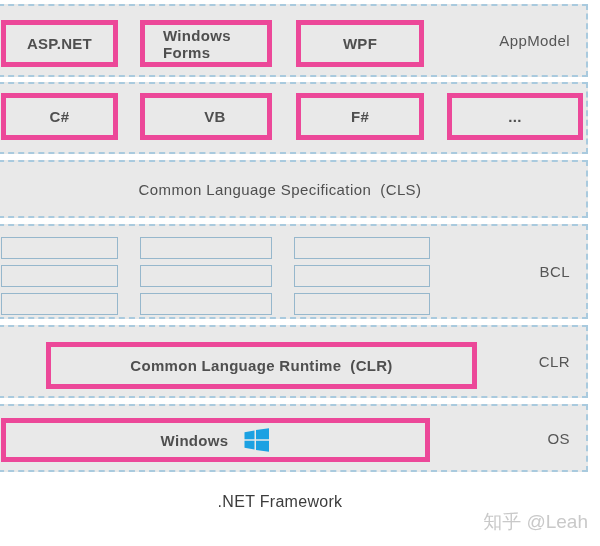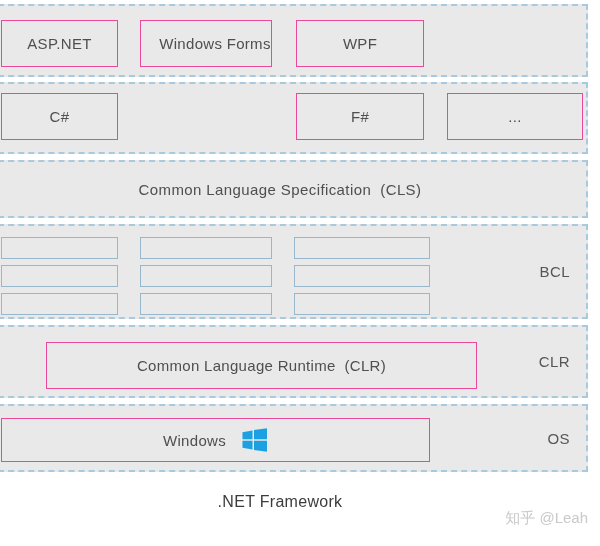--- a/index.html
+++ b/index.html
@@ -17,24 +17,24 @@
   }
   #row-appmodel  { top:4px;   height:73px; }
   #row-languages { top:82px;  height:72px; }
   #row-cls       { top:160px; height:58px; }
   #row-bcl       { top:224px; height:95px; }
   #row-clr       { top:325px; height:73px; }
   #row-os        { top:404px; height:68px; }
 
   .box {
     position:absolute; box-sizing:border-box;
-    border:1px solid #ec4899;
+    border:5px solid #ec4899;
     background:#e9e9e9;
     display:flex; align-items:center; justify-content:center;
-    color:#4f4f4f; font-size:15px; letter-spacing:0.3px;
+    color:#4f4f4f; font-size:15px; letter-spacing:0.3px;font-weight:bold;
   }
   
   .c1 { left:11px;  width:117px; }
   .c2 { left:150px; width:132px;padding-left:18px; }
   .c3 { left:306px; width:128px; }
   .c4 { left:457px; width:136px; }
 
   #row-appmodel  .box { top:14px; height:47px; }
   #row-languages .box { top:9px;  height:47px; }
 
@@ -64,35 +64,37 @@
   .os-box  { left:11px; top:12px; width:429px; height:44px; gap:15px; }
   .os-box .win-logo { display:block; }
 
   .caption {
     position:absolute; top:493px; left:-12px; width:584px;
     text-align:center;
     color:#3c3c3c; font-size:16px; letter-spacing:0.3px;
   }
   .watermark {
     position:absolute; top:509px; right:12px;
-    color:#c9c9c9; font-size:15px;
+    color:#c9c9c9; font-size:19px;
     text-shadow:1px 1px 0 #ffffff;
   }
 </style>
 </head>
 <body>
 
 <div class="row" id="row-appmodel">
   <div class="box c1">ASP.NET</div>
   <div class="box c2">Windows Forms</div>
   <div class="box c3">WPF</div>
+  <div class="side-label">AppModel</div>
 </div>
 
 <div class="row" id="row-languages">
   <div class="box c1">C#</div>
+  <div class="box c2">VB</div>
   <div class="box c3">F#</div>
   <div class="box c4">...</div>
 </div>
 
 <div class="row" id="row-cls">
   <div class="cls-text">Common Language Specification&nbsp;&nbsp;(CLS)</div>
 </div>
 
 <div class="row" id="row-bcl">
   <div class="bcl-grid">

